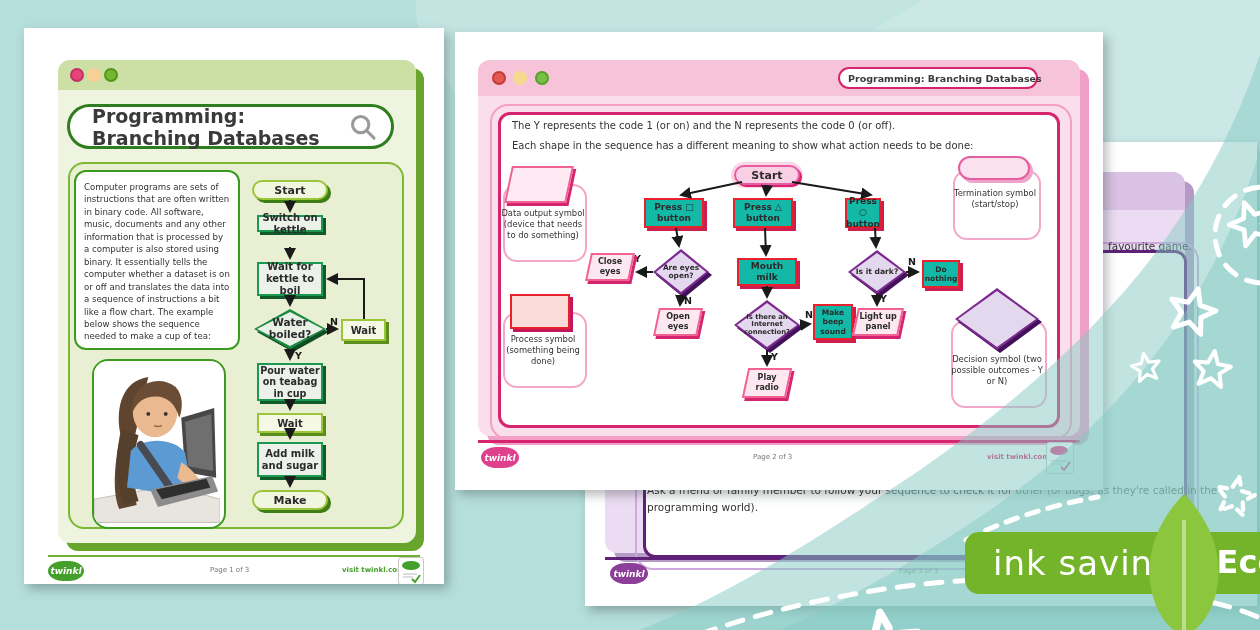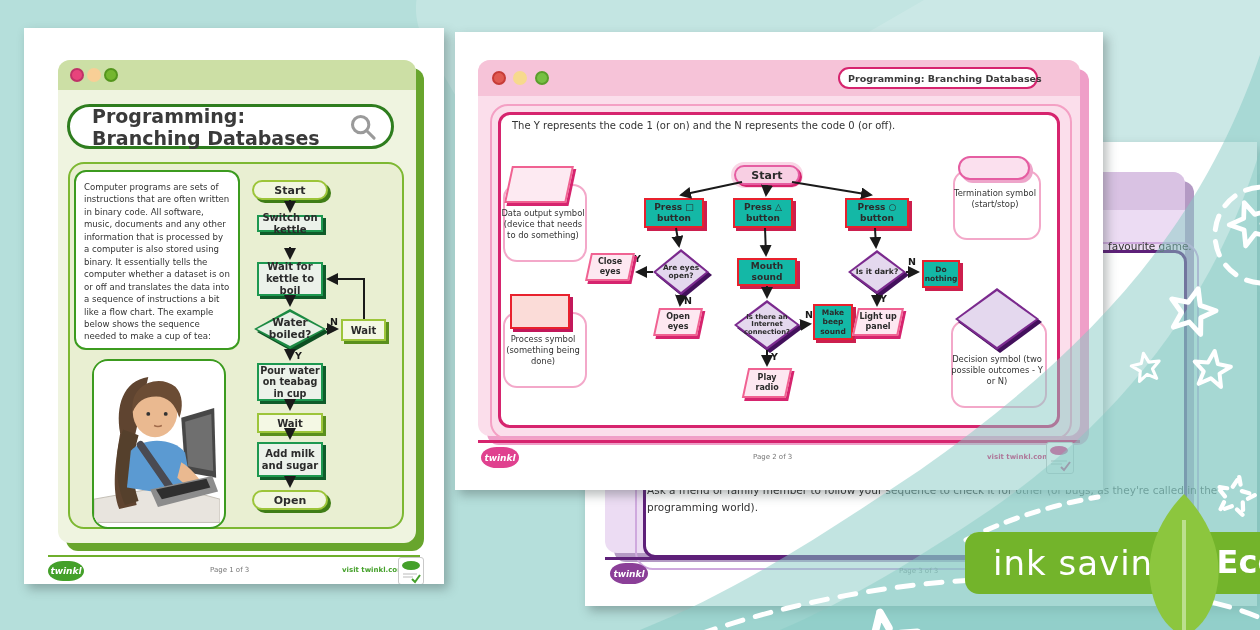--- a/index.html
+++ b/index.html
@@ -170,21 +170,21 @@
     <div class="l bd" style="background:#1c8a43;"></div>
     <div class="l fl" style="background:#e9f1e6;"></div>
     <div class="tx" style="font-size:10.5px;">Water boiled?</div>
   </div>
   <span class="yn" style="left:306px;top:288px;">N</span>
   <div class="node gwait" style="left:317px;top:291px;width:45px;height:22px;">Wait</div>
   <span class="yn" style="left:271px;top:322px;">Y</span>
   <div class="node gbox" style="left:233px;top:335px;width:66px;height:38px;font-size:9.6px;">Pour water on teabag in cup</div>
   <div class="node gwait" style="left:233px;top:385px;width:66px;height:20px;">Wait</div>
   <div class="node gbox" style="left:233px;top:414px;width:66px;height:35px;">Add milk and sugar</div>
-  <div class="node gpill" style="left:228px;top:462px;width:76px;height:20px;">Open</div>
+  <div class="node gpill" style="left:228px;top:462px;width:76px;height:20px;">Make</div>
 
   <svg class="flowsvg" width="420" height="556">
     <defs>
         <marker id="m1" markerWidth="7" markerHeight="7" refX="5" refY="3" orient="auto">
       <path d="M0,0 L6,3 L0,6 Z" fill="#1a1a1a"></path>
         </marker>
       </defs>
     <g stroke="#1a1a1a" stroke-width="2" fill="none">
       <line x1="266" y1="172" x2="266" y2="183" marker-end="url(#m1)"></line>
       <line x1="266" y1="219" x2="266" y2="230" marker-end="url(#m1)"></line>
@@ -222,20 +222,21 @@
   <div class="abs" id="pill2">
     <span class="t">Programming: Branching Databases</span>
     <svg width="13" height="13" viewBox="0 0 24 24">
       <circle cx="10" cy="10" r="7" stroke="#777" stroke-width="3" fill="none"></circle>
       <line x1="15" y1="15" x2="22" y2="22" stroke="#777" stroke-width="3" stroke-linecap="round"></line>
     </svg>
   </div>
   <div class="abs" id="frame2"></div>
   <div class="abs" id="content2"></div>
   <span class="p2line" style="left:57px;top:88px;">The Y represents the code 1 (or on) and the N represents the code 0 (or off).</span>
+  <span class="p2line" style="left:57px;top:108px;">Each shape in the sequence has a different meaning to show what action needs to be done:</span>
 
   <div class="legend-out" style="left:48px;top:152px;width:80px;height:74px;"></div>
   <div class="para" style="left:53px;top:134px;width:62px;height:37px;background:#fdeaf2;"></div>
   <div class="legend-tx" style="left:46px;top:176px;width:84px;">Data output symbol (device that needs to do something)</div>
 
   <div class="legend-out" style="left:48px;top:280px;width:80px;height:72px;"></div>
   <div class="prect" style="left:55px;top:262px;width:60px;height:35px;"></div>
   <div class="legend-tx" style="left:46px;top:302px;width:84px;">Process symbol (something being done)</div>
 
   <div class="legend-out" style="left:498px;top:138px;width:84px;height:66px;"></div>
@@ -253,41 +254,41 @@
   <div class="node rpill" style="left:279px;top:133px;width:66px;height:20px;">Start</div>
 
   <div class="node rbox" style="left:189px;top:166px;width:60px;height:30px;flex-direction:column;">
     <span>Press □</span>
       <span>button</span>
   </div>
   <div class="node rbox" style="left:278px;top:166px;width:60px;height:30px;flex-direction:column;">
     <span>Press △</span>
       <span>button</span>
   </div>
-  <div class="node rbox" style="left:390px;top:166px;width:64px;height:30px;flex-direction:column;">
+  <div class="node rbox" style="left:390px;top:166px;width:36px;height:30px;flex-direction:column;">
     <span>Press ○</span>
       <span>button</span>
   </div>
 
   <div class="dia" style="left:198px;top:217px;width:56px;height:46px;">
     <div class="l sh" style="background:#43105c;"></div>
     <div class="l bd" style="background:#7b2a8e;"></div>
     <div class="l fl" style="background:#e4d8ee;"></div>
     <div class="tx" style="font-size:7.4px;">Are eyes open?</div>
   </div>
   <span class="yn" style="left:179px;top:221px;">Y</span>
   <div class="para" style="left:133px;top:221px;width:44px;height:28px;">
     <span class="in">Close eyes</span>
     </div>
   <span class="yn" style="left:229px;top:263px;">N</span>
   <div class="para" style="left:201px;top:276px;width:44px;height:28px;">
     <span class="in">Open eyes</span>
     </div>
 
-  <div class="node rbox" style="left:282px;top:226px;width:60px;height:28px;">Mouth sound</div>
+  <div class="node rbox" style="left:282px;top:226px;width:60px;height:28px;">Mouth milk</div>
   <div class="dia" style="left:279px;top:268px;width:66px;height:50px;">
     <div class="l sh" style="background:#43105c;"></div>
     <div class="l bd" style="background:#7b2a8e;"></div>
     <div class="l fl" style="background:#e4d8ee;"></div>
     <div class="tx" style="font-size:6.8px;">Is there an Internet connection?</div>
   </div>
   <span class="yn" style="left:350px;top:277px;">N</span>
   <div class="node rbox" style="left:358px;top:272px;width:40px;height:36px;font-size:7.5px;">Make beep sound</div>
   <span class="yn" style="left:316px;top:319px;">Y</span>
   <div class="para" style="left:290px;top:336px;width:44px;height:30px;">

